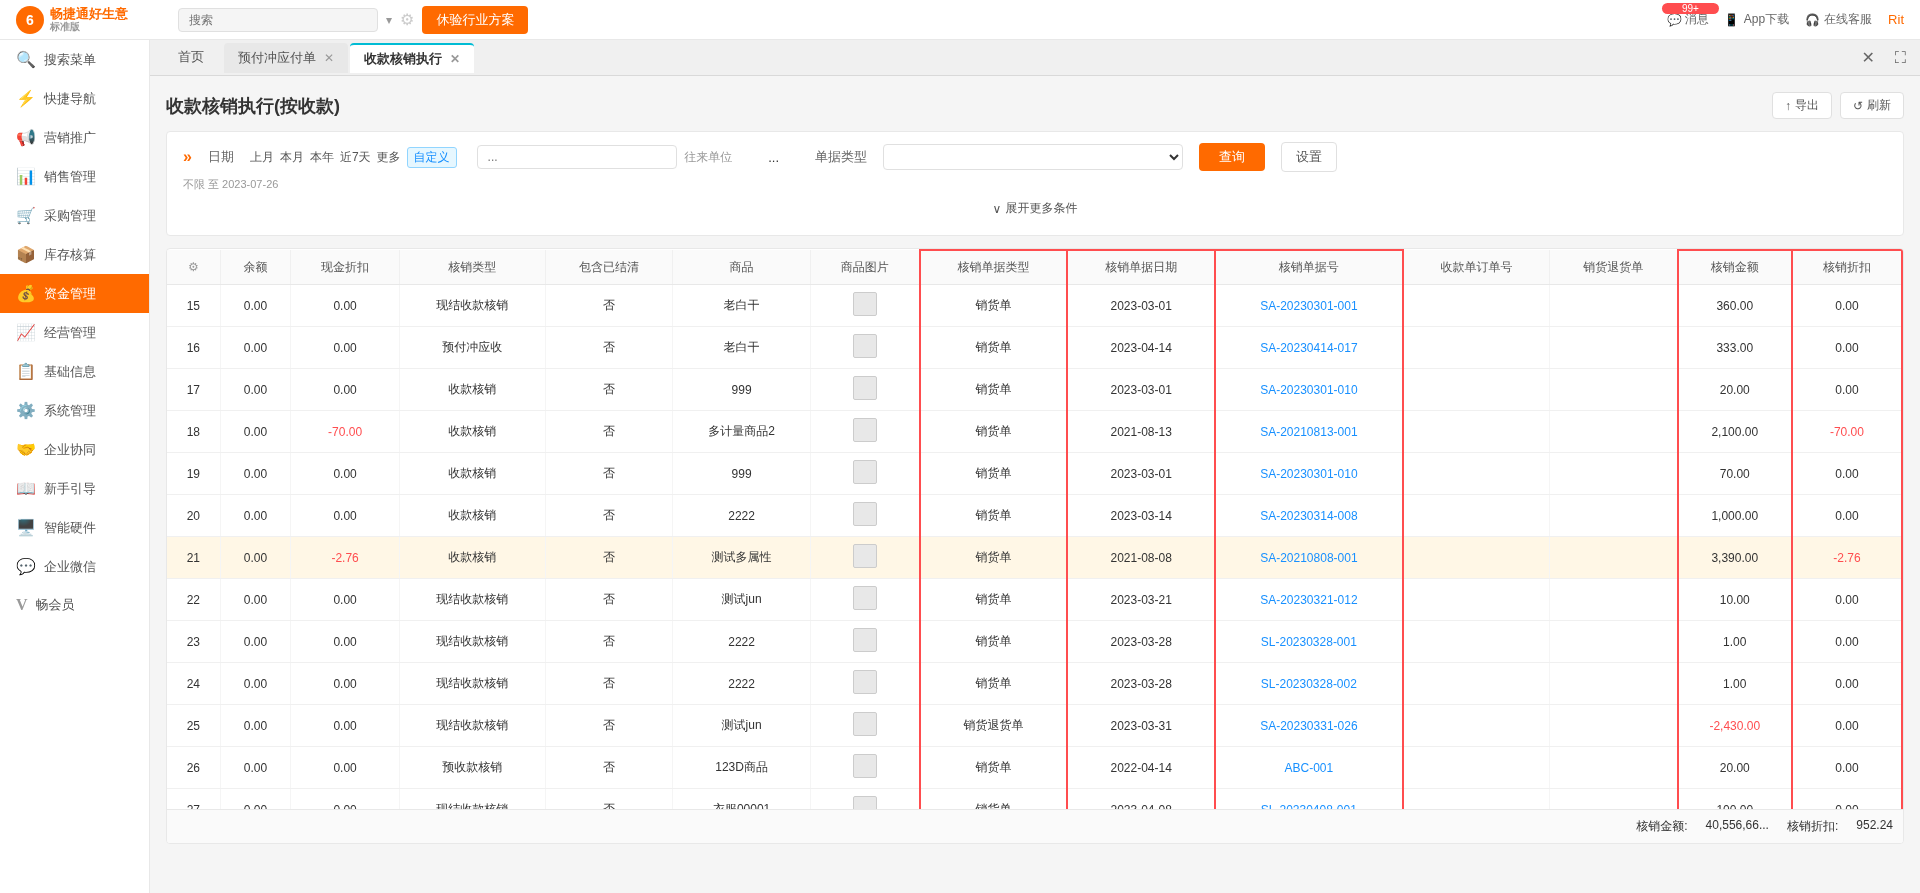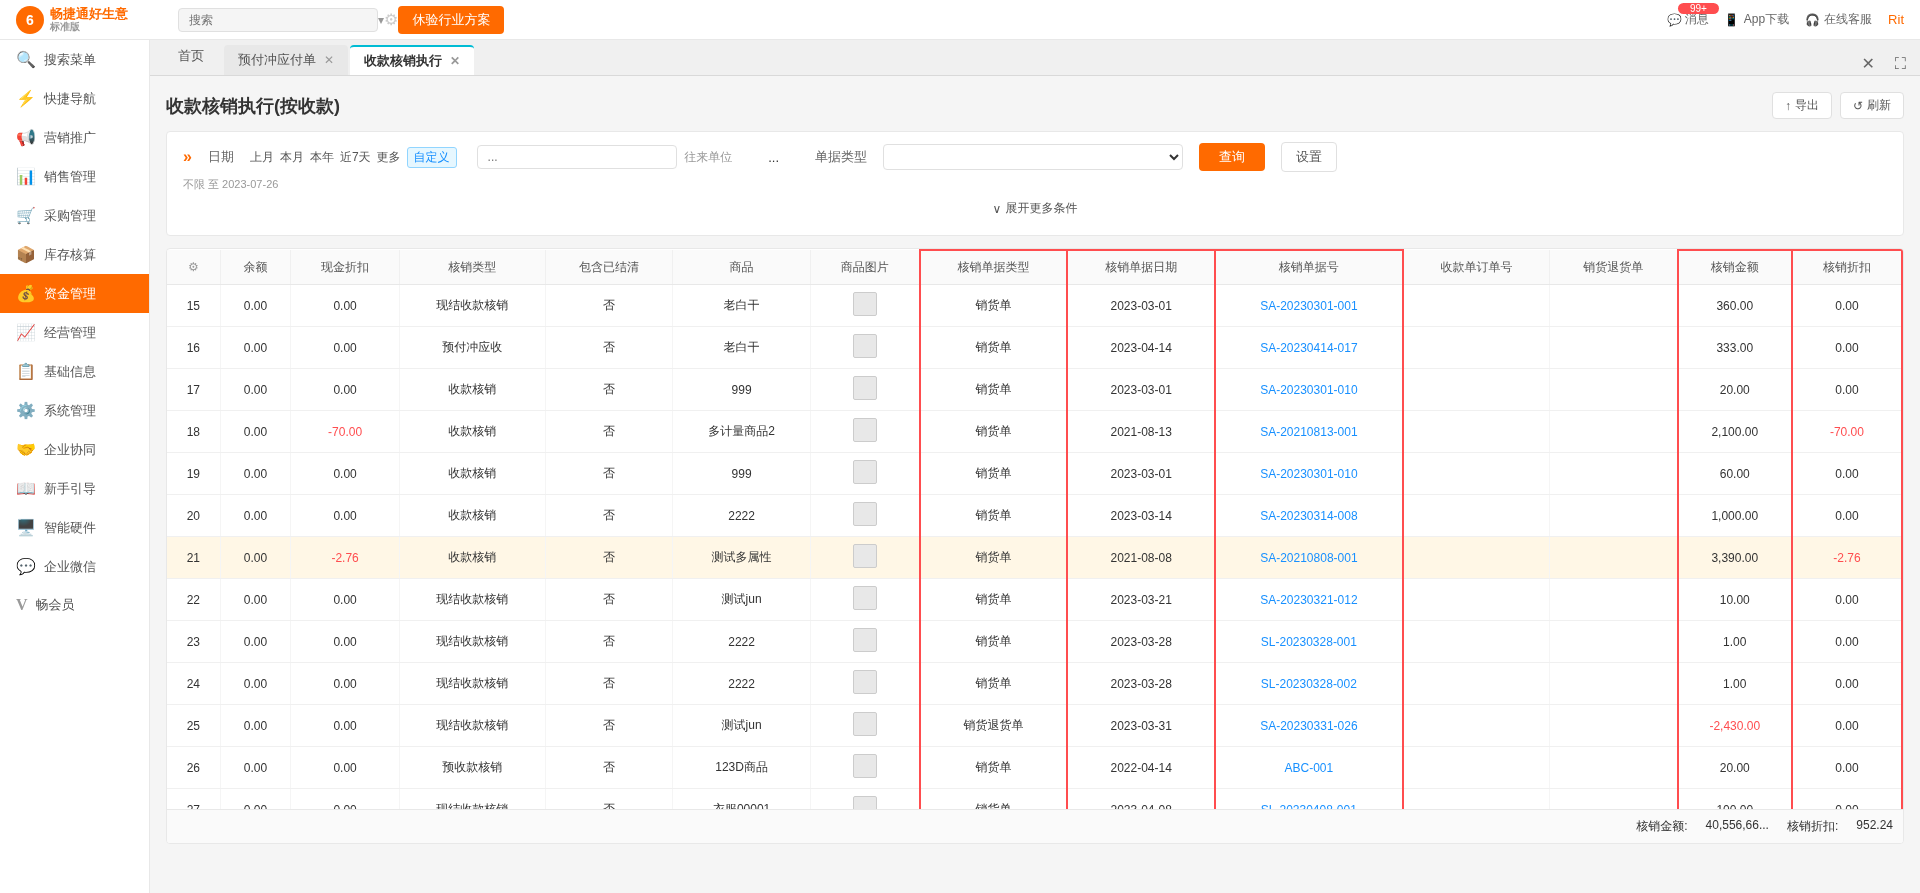--- a/index.html
+++ b/index.html
@@ -29,20 +29,21 @@
       width: 28px; height: 28px;
       background: #ff6a00;
       border-radius: 50%;
       display: flex; align-items: center; justify-content: center;
       color: #fff; font-size: 14px; font-weight: bold;
     }
     .top-search {
       flex: 1;
       display: flex;
       align-items: center;
+      gap: 8px;
     }
     .top-search-box {
       background: #f5f5f5;
       border: 1px solid #e0e0e0;
       border-radius: 4px;
       padding: 4px 10px;
       width: 200px;
       color: #999;
       font-size: 12px;
     }
@@ -97,21 +98,21 @@
     .content-area {
       flex: 1;
       display: flex;
       flex-direction: column;
       overflow: hidden;
     }
 
     
     .tab-bar {
       display: flex;
-      align-items: flex-end;
+      align-items: center;
       background: #f0f0f0;
       border-bottom: 1px solid #e0e0e0;
       height: 36px;
       padding: 0 8px;
     }
     .tab {
       display: flex;
       align-items: center;
       gap: 6px;
       padding: 6px 14px;
@@ -331,21 +332,21 @@
 
     
     .notif-area { position: relative; display: flex; align-items: center; gap: 3px; cursor: pointer; }
     .notif-badge {
       position: absolute;
       top: -8px; right: -10px;
       background: #ff4d4f;
       color: #fff;
       font-size: 10px;
       border-radius: 10px;
-      padding: 0 12px;
+      padding: 0 20px;
       min-width: 18px;
       text-align: center;
     }
 
     
     .nav-home {
       padding: 0 20px;
       height: 36px;
       display: flex;
       align-items: center;
@@ -618,21 +619,21 @@
     <td style="">0.00</td>
     <td>收款核销</td>
     <td>否</td>
     <td>999</td>
     <td><span style="width:24px;height:24px;background:#e8e8e8;border:1px solid #ccc;display:inline-block;border-radius:2px;"></span></td>
     <td style="border-left:2px solid #ff4d4f;border-right:2px solid #ff4d4f;">销货单</td>
     <td style="border-left:2px solid #ff4d4f;border-right:2px solid #ff4d4f;">2023-03-01</td>
     <td style="border-left:2px solid #ff4d4f;border-right:2px solid #ff4d4f;"><a class="link-text">SA-20230301-010</a></td>
     <td></td>
     <td></td>
-    <td style="border-left:2px solid #ff4d4f;border-right:2px solid #ff4d4f;">60.00</td>
+    <td style="border-left:2px solid #ff4d4f;border-right:2px solid #ff4d4f;">70.00</td>
     <td style="border-left:2px solid #ff4d4f;border-right:2px solid #ff4d4f;">0.00</td>
   </tr>
                 <tr>
     <td>20</td>
     <td>0.00</td>
     <td style="">0.00</td>
     <td>收款核销</td>
     <td>否</td>
     <td>2222</td>
     <td><span style="width:24px;height:24px;background:#e8e8e8;border:1px solid #ccc;display:inline-block;border-radius:2px;"></span></td>

